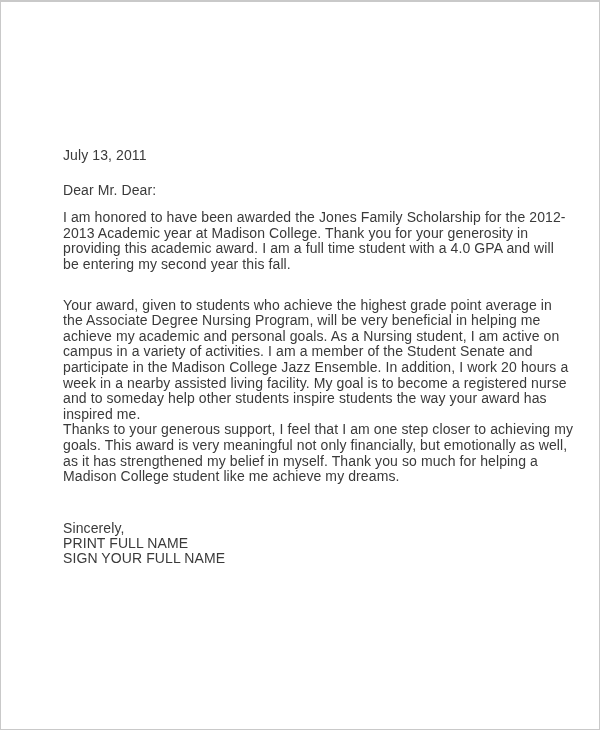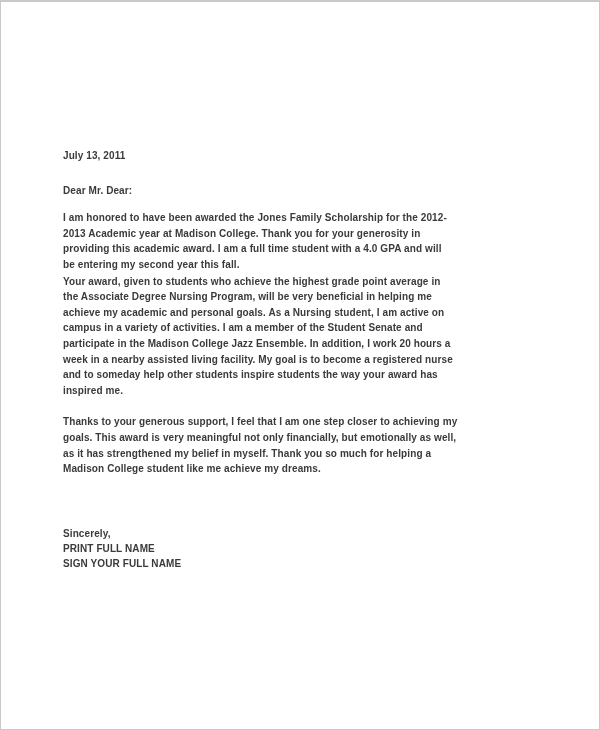--- a/index.html
+++ b/index.html
@@ -12,33 +12,32 @@
     box-sizing: border-box;
     background: var(--page-bg, #ffffff);
     border: 1px solid var(--border-color, #c9c9c9);
     border-top-width: 2px;
     overflow: hidden;
     font-family: "Liberation Sans", "DejaVu Sans", sans-serif;
     color: var(--text-color, #3a3a3a);
   }
   .page {
     padding: 146px 50px 0 62px;
-    font-size: 10px;
+    font-size: 14px;
     line-height: 15.6px;
     letter-spacing: 0.1px;
-    font-weight: bold;
   }
   .line-block {
     white-space: pre;       
   }
   .salutation   { margin-top: 19px; }
   .para-1       { margin-top: 12px; }
-  .para-2       { margin-top: 1px; }
-  .para-3       { margin-top: 16px; }
-  .closing      { margin-top: 49px; line-height: 15.2px; }
+  .para-2       { margin-top: 25px; }
+  .para-3       { }
+  .closing      { margin-top: 36px; line-height: 15.2px; }
 </style>
 </head>
 <body>
 
 <div class="page">
   <div class="line-block date">July 13, 2011</div>
 
   <div class="line-block salutation">Dear Mr. Dear:</div>
 
   <div class="line-block para-1">I am honored to have been awarded the Jones Family Scholarship for the 2012-

